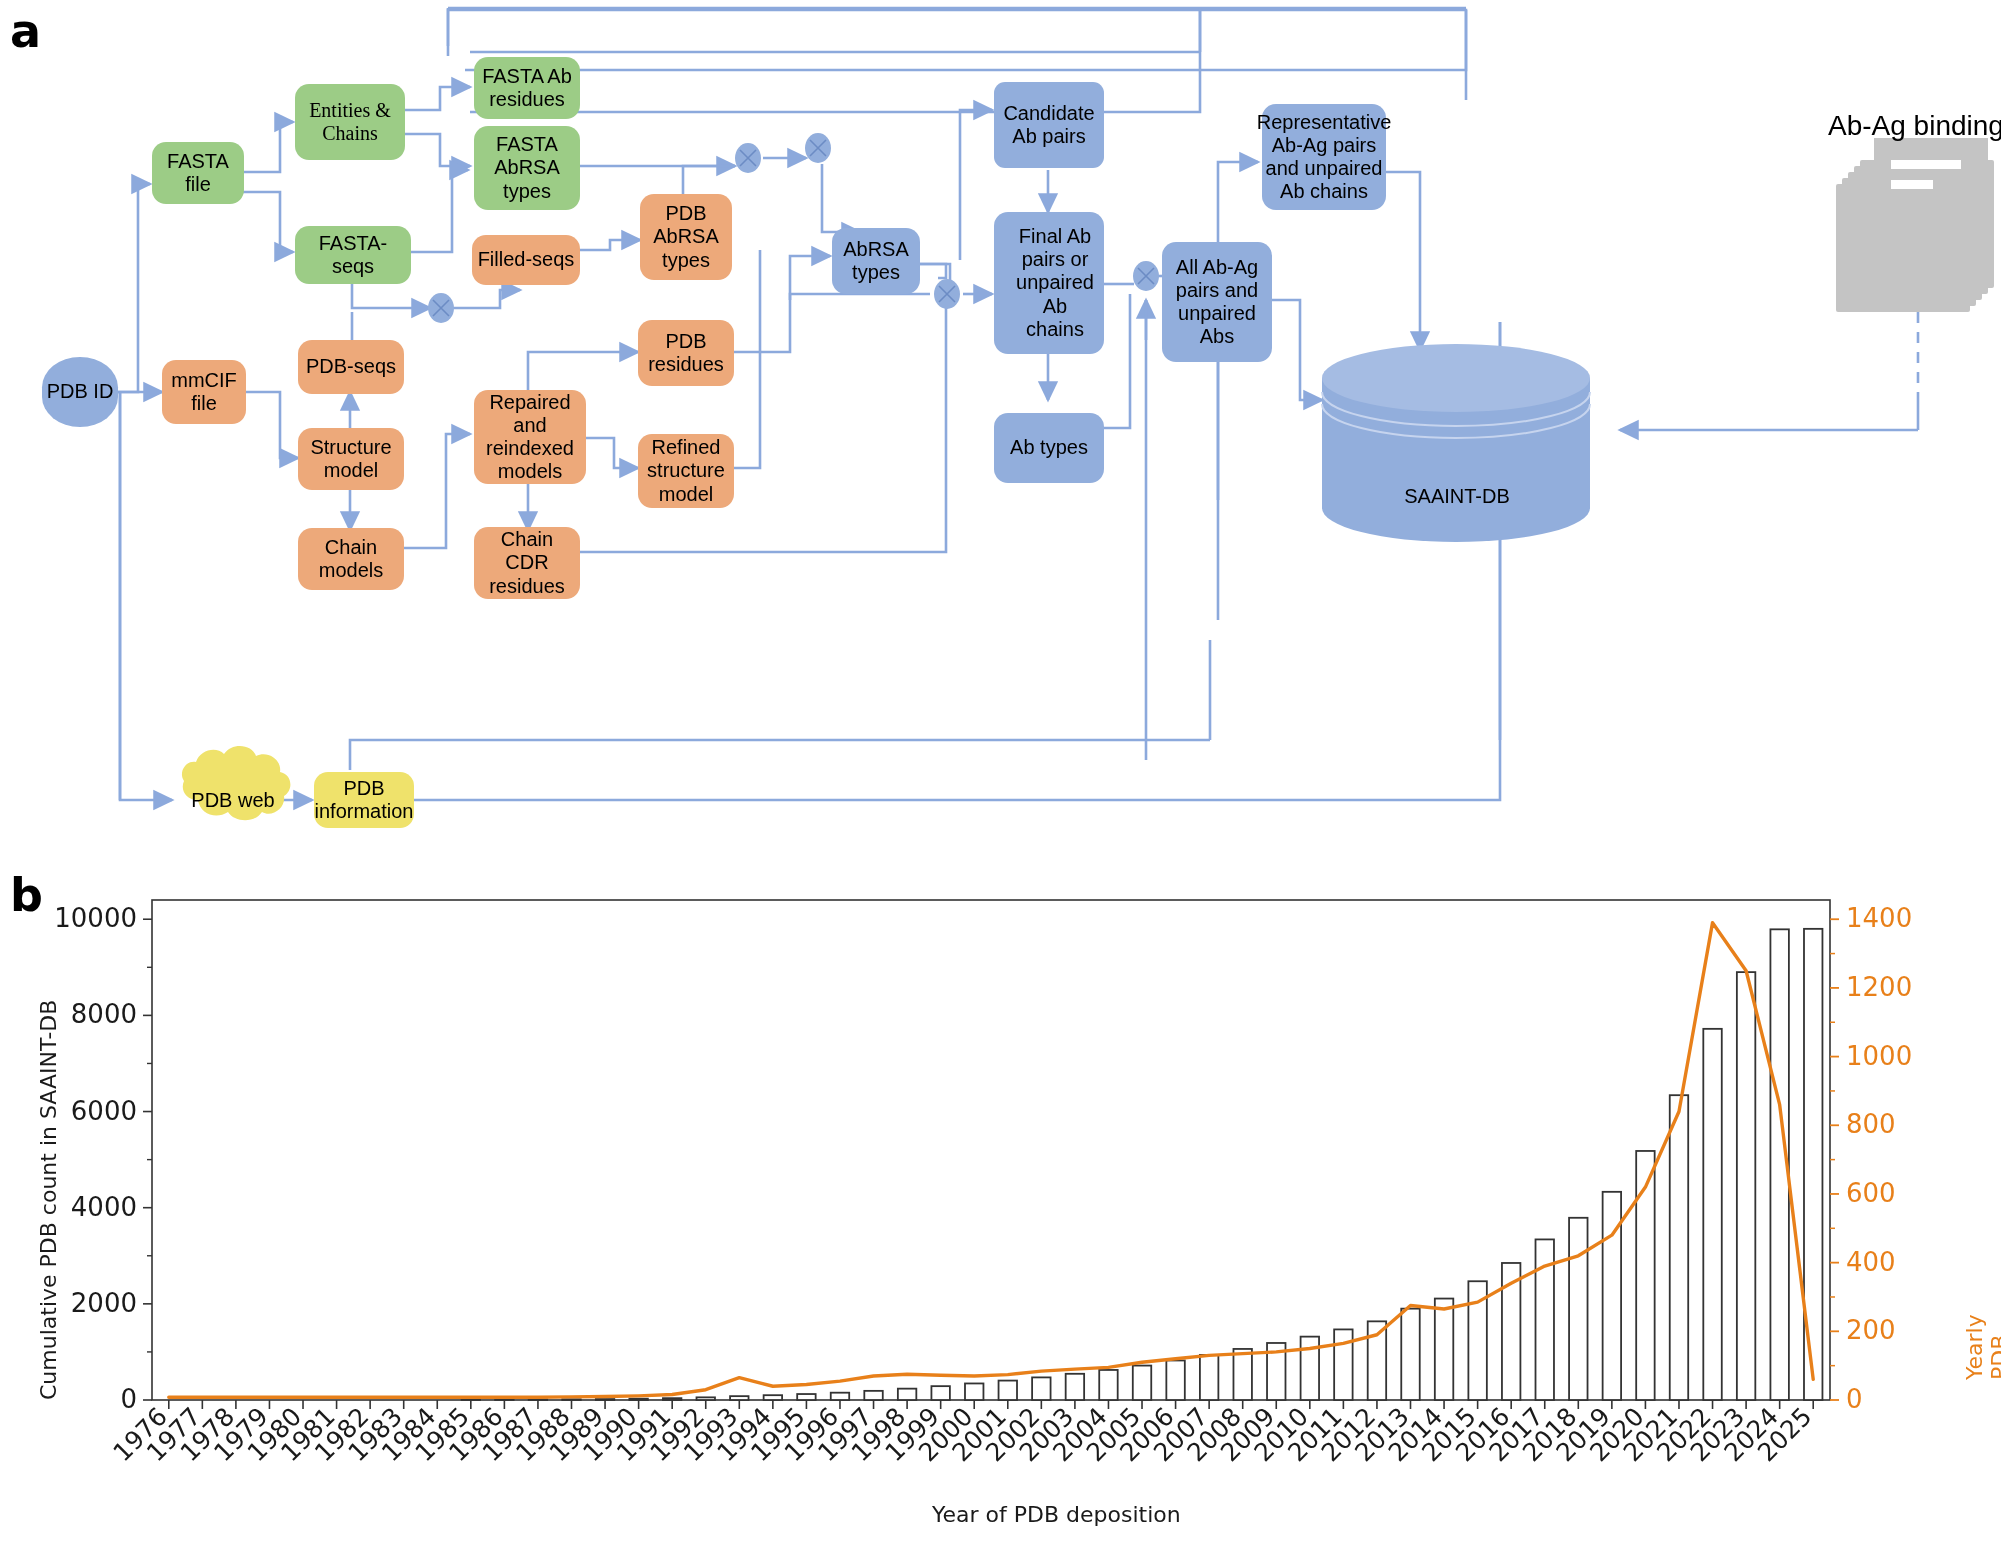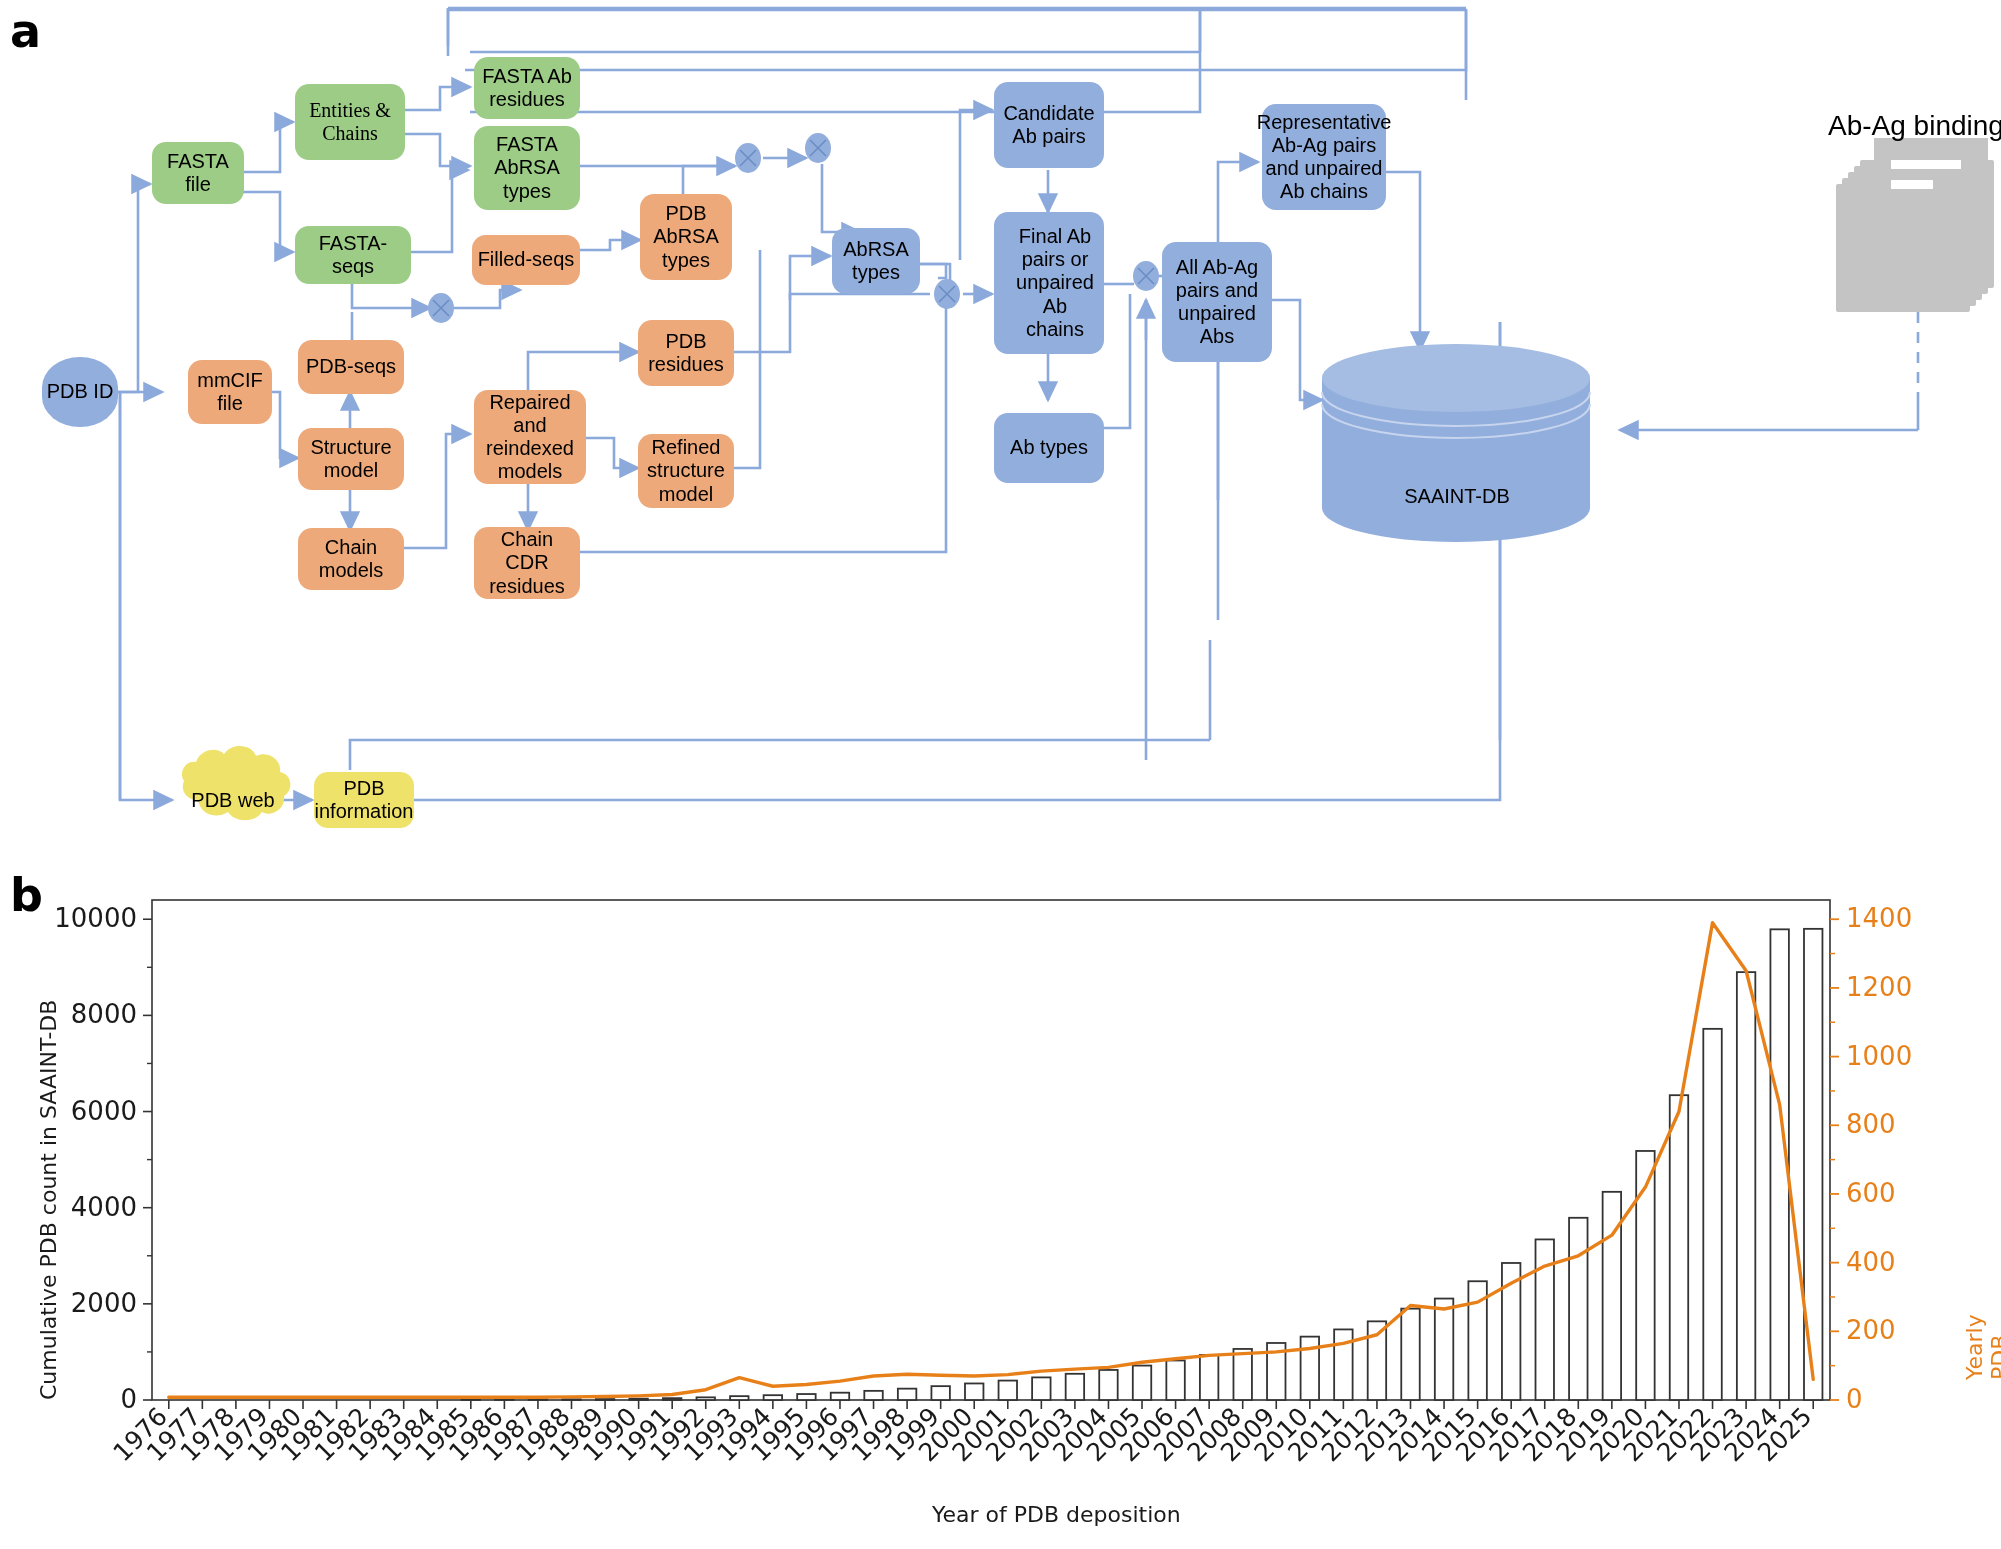--- a/index.html
+++ b/index.html
@@ -232,21 +232,21 @@
 
   <div class="node n-orange" style="left:472px;top:235px;width:108px;height:50px;">Filled-seqs</div>
 
   <div class="node n-orange" style="left:640px;top:194px;width:92px;height:86px;">PDB
 AbRSA
 types</div>
 
   <div class="node n-blue" style="left:832px;top:228px;width:88px;height:66px;">AbRSA
 types</div>
 
-  <div class="node n-orange" style="left:162px;top:360px;width:84px;height:64px;margin-left:26px;">mmCIF
+  <div class="node n-orange" style="left:162px;top:360px;width:84px;height:64px;">mmCIF
 file</div>
 
   <div class="node n-orange" style="left:298px;top:340px;width:106px;height:54px;">PDB-seqs</div>
 
   <div class="node n-orange" style="left:298px;top:428px;width:106px;height:62px;">Structure
 model</div>
 
   <div class="node n-orange" style="left:298px;top:528px;width:106px;height:62px;">Chain
 models</div>
 
@@ -265,21 +265,21 @@
   <div class="node n-orange" style="left:474px;top:527px;width:106px;height:72px;">Chain CDR
 residues</div>
 
   <div class="node n-cloud" style="left:178px;top:770px;width:110px;height:62px;">
     <span class="cloudlbl">PDB web</span>
   </div>
 
   <div class="node n-yellow" style="left:314px;top:772px;width:100px;height:56px;">PDB
 information</div>
 
-  <div class="node n-blue" style="left:994px;top:82px;width:110px;height:86px;">Candidate
+  <div class="node n-blue" style="left:994px;top:82px;width:110px;height:86px;border-radius:11px;">Candidate
 Ab pairs</div>
 
   <div class="node n-blue" style="left:994px;top:212px;width:110px;height:142px;padding-left:16px;">Final Ab
 pairs or
 unpaired Ab
 chains</div>
 
   <div class="node n-blue" style="left:994px;top:413px;width:110px;height:70px;">Ab types</div>
 
   <div class="node n-blue" style="left:1162px;top:242px;width:110px;height:120px;">All Ab-Ag

